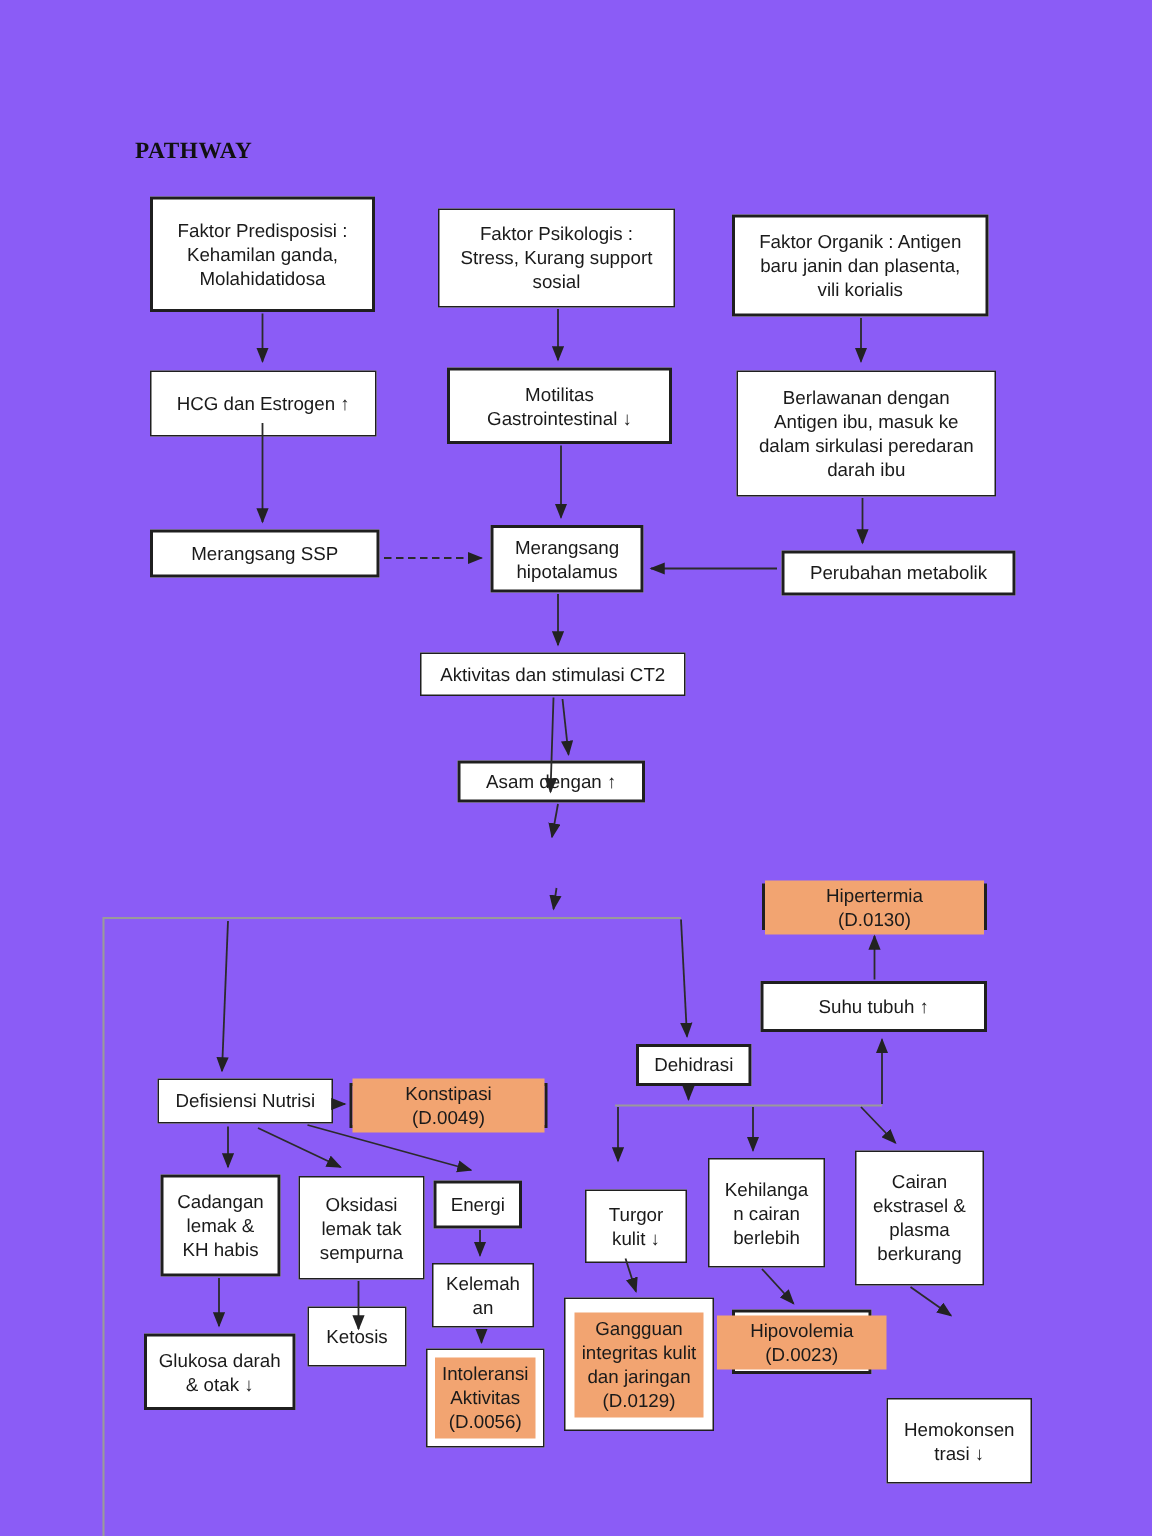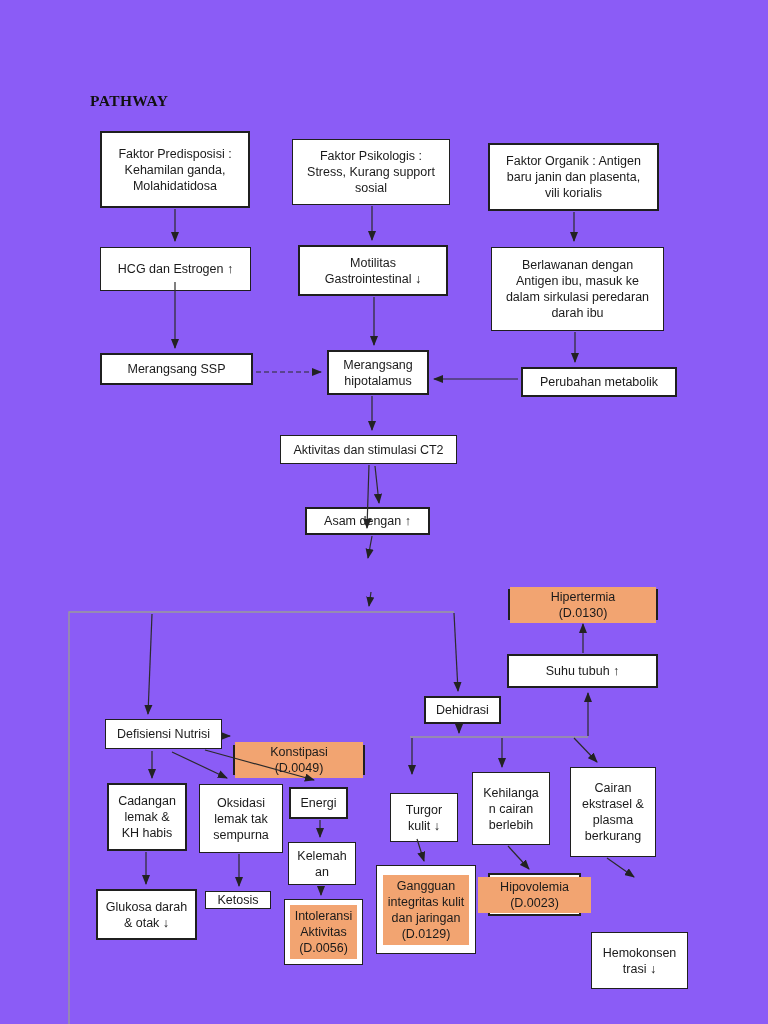--- a/index.html
+++ b/index.html
@@ -87,21 +87,21 @@
   <div class="node b2" style="left:507px;top:654px;width:151px;height:34px">
       <span class="lbl">Suhu tubuh ↑</span>
     </div>
   <div class="node b2" style="left:424px;top:696px;width:77px;height:28px">
       <span class="lbl">Dehidrasi</span>
     </div>
 
   <div class="node" style="left:105px;top:719px;width:117px;height:30px">
       <span class="lbl">Defisiensi Nutrisi</span>
     </div>
-  <div class="node b2" style="left:233px;top:745px;width:132px;height:30px">
+  <div class="node b2" style="left:233px;top:722px;width:132px;height:30px">
       <span class="lbl hl">Konstipasi (D.0049)</span>
     </div>
 
   <div class="node b2" style="left:107px;top:783px;width:80px;height:68px">
       <span class="lbl">Cadangan
 lemak &amp;
 KH habis</span>
     </div>
   <div class="node" style="left:199px;top:784px;width:84px;height:69px">
       <span class="lbl">Oksidasi
@@ -112,21 +112,21 @@
       <span class="lbl">Energi</span>
     </div>
   <div class="node" style="left:288px;top:842px;width:68px;height:43px">
       <span class="lbl">Kelemah
 an</span>
     </div>
   <div class="node b2" style="left:96px;top:889px;width:101px;height:51px">
       <span class="lbl">Glukosa darah
 &amp; otak ↓</span>
     </div>
-  <div class="node" style="left:205px;top:891px;width:66px;height:18px">
+  <div class="node" style="left:205px;top:871px;width:66px;height:40px">
       <span class="lbl">Ketosis</span>
     </div>
   <div class="node bigfill" style="left:284px;top:899px;width:79px;height:66px">
       <span class="lbl hl">Intoleransi
 Aktivitas
 (D.0056)</span>
     </div>
 
   <div class="node" style="left:390px;top:793px;width:68px;height:49px">
       <span class="lbl">Turgor

